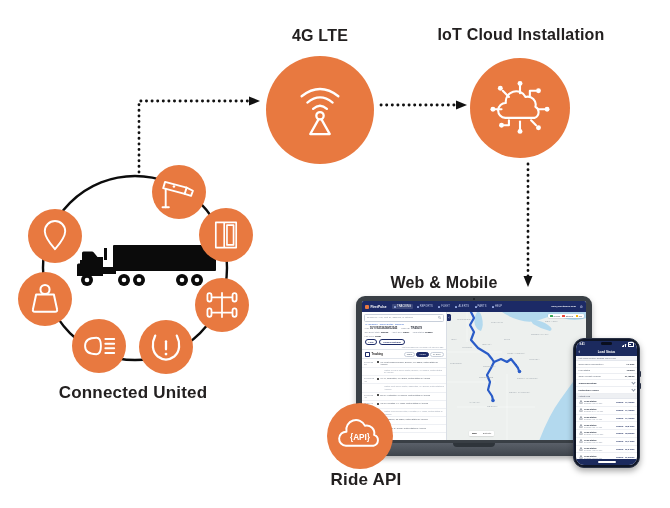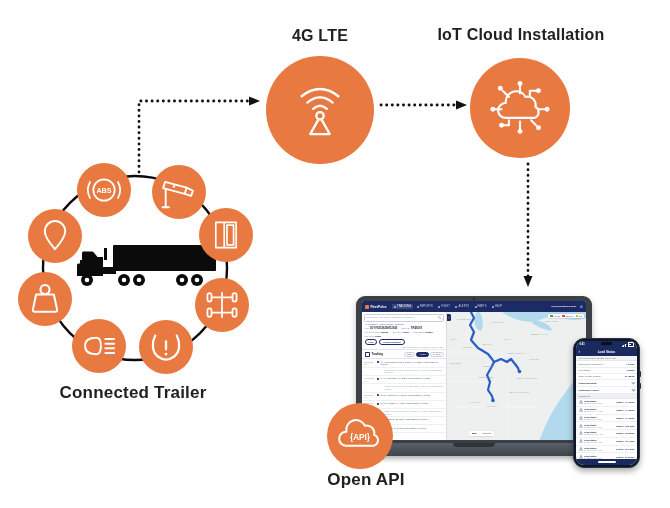--- a/index.html
+++ b/index.html
@@ -144,22 +144,23 @@
           <circle cx="48" cy="35" r="2.3"></circle>
           <circle cx="63" cy="35" r="2.3"></circle>
         <circle cx="106" cy="35" r="2.3"></circle>
           <circle cx="121" cy="35" r="2.3"></circle>
       </g>
     </g>
   </svg>
 
   <div class="dlabel" style="left:270px;top:27px;width:100px;font-size:16px;">4G LTE</div>
   <div class="dlabel" style="left:426px;top:26px;width:190px;font-size:16px;">IoT Cloud Installation</div>
-  <div class="dlabel" style="left:48px;top:383px;width:170px;font-size:17px;">Connected Trailer</div>
-  <div class="dlabel" style="left:316px;top:470px;width:100px;font-size:17px;">Open API</div>
+  <div class="dlabel" style="left:384px;top:274px;width:120px;font-size:16px;">Web &amp; Mobile</div>
+  <div class="dlabel" style="left:48px;top:383px;width:170px;font-size:17px;">Connected United</div>
+  <div class="dlabel" style="left:316px;top:470px;width:100px;font-size:17px;">Ride API</div>
 
   <div class="node bignode" style="left:266px;top:56px;width:108px;height:108px;">
     <svg width="62" height="62" viewBox="-27 -27 54 54">
       <g fill="none" stroke="#fff" stroke-width="2" stroke-linecap="round" stroke-linejoin="round">
         <path d="M -6 -1 Q 0 -6.5 6 -1"></path>
         <path d="M -11 -6.5 Q 0 -15.5 11 -6.5"></path>
         <path d="M -16 -12 Q 0 -24.5 16 -12"></path>
         <circle cx="0" cy="5" r="3.2"></circle>
         <path d="M -1.3 8.2 L -8.5 21 L 8.5 21 L 1.3 8.2"></path>
       </g>
@@ -185,30 +186,20 @@
         <circle cx="-22" cy="1" r="2"></circle>
           <circle cx="22" cy="1" r="2"></circle>
         <circle cx="15" cy="-14" r="2"></circle>
           <circle cx="-16" cy="-16" r="2"></circle>
         <circle cx="15" cy="16" r="2"></circle>
           <circle cx="-15" cy="14" r="2"></circle>
       </g>
     </svg>
   </div>
 
-  <div class="node sensor" style="left:77px;top:163px;">
-    <svg width="40" height="40" viewBox="-15 -15 30 30">
-      <g fill="none" stroke="#fff" stroke-width="1.3" stroke-linecap="round">
-        <circle r="8"></circle>
-        <path d="M -10.5 -6 A 12.5 12.5 0 0 0 -10.5 6"></path>
-        <path d="M 10.5 -6 A 12.5 12.5 0 0 1 10.5 6"></path>
-      </g>
-      <text x="0" y="2" text-anchor="middle" font-size="5.4" font-weight="bold" fill="#fff">ABS</text>
-    </svg>
-  </div>
   <div class="node sensor" style="left:152px;top:165px;">
     <svg width="38" height="38" viewBox="-15 -15 30 30">
       <g fill="none" stroke="#fff" stroke-width="1.5" stroke-linecap="round" stroke-linejoin="round">
         <path d="M-11,-8 L6,-3.5 L4.5,1.5 L-12.5,-3 Z"></path>
         <path d="M6,-3.5 L11,-1 L9.5,3 L4.5,1.5"></path>
         <path d="M-10.5,-2 L-10.5,12"></path>
         <path d="M-13,12 L-8,12"></path>
       </g>
       <circle cx="-4" cy="-4.3" r="1" fill="#fff"></circle>
     </svg>

